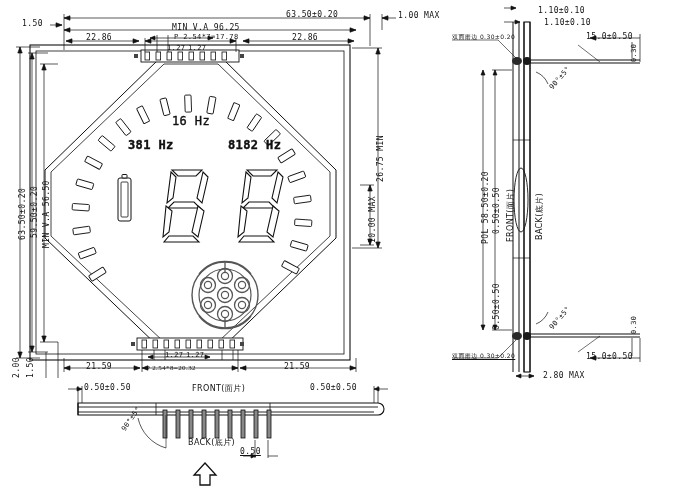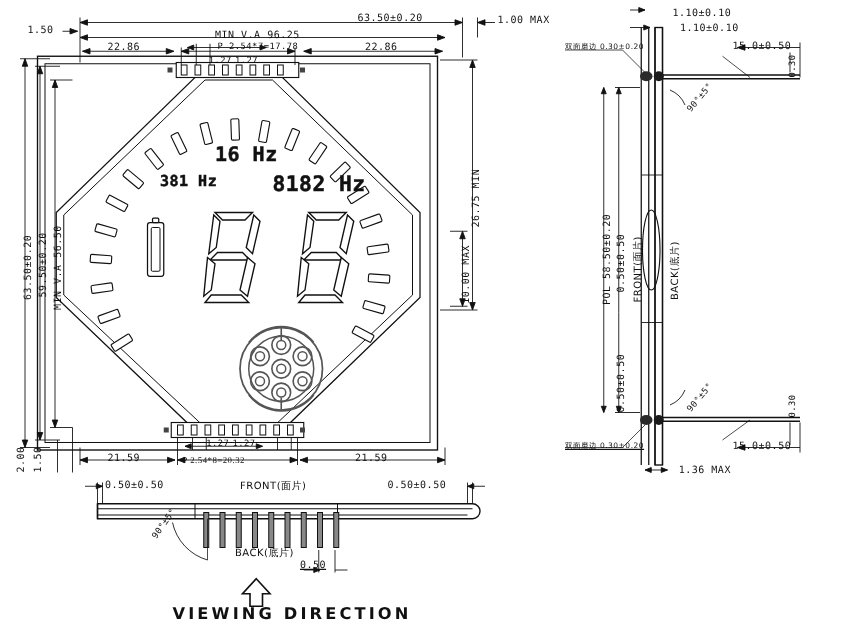--- a/index.html
+++ b/index.html
@@ -312,23 +312,23 @@
 
   <div class="t vt" style="left:376px;top:182px;">26.75 MIN</div>
   <div class="t vt" style="left:368px;top:243px;">10.00 MAX</div>
 
   <div class="t" style="left:86px;top:362px;">21.59</div>
   <div class="t s7" style="left:146px;top:364px;font-family:Liberation Serif, serif;">P 2.54*8=20.32</div>
   <div class="t" style="left:284px;top:362px;">21.59</div>
   <div class="t s7" style="left:165px;top:351px;">1.27</div>
   <div class="t s7" style="left:186px;top:351px;">1.27</div>
 
-  <div class="t" style="left:172px;top:114px;font-size:16px;font-weight:700;-webkit-text-stroke:0.4px #111;">16 Hz</div>
+  <div class="t" style="left:172px;top:114px;font-size:12px;font-weight:400;-webkit-text-stroke:0.4px #111;">16 Hz</div>
   <div class="t" style="left:128px;top:138px;font-size:12px;font-weight:700;-webkit-text-stroke:0.4px #111;">381 Hz</div>
-  <div class="t" style="left:218px;top:138px;font-size:17px;font-weight:700;-webkit-text-stroke:0.4px #111;">8182 Hz</div>
+  <div class="t" style="left:228px;top:138px;font-size:12px;font-weight:700;-webkit-text-stroke:0.4px #111;">8182 Hz</div>
 
   <svg width="680" height="498">
     <g fill="none" stroke="#111" stroke-width="1">
 
       <line x1="513" y1="22" x2="513" y2="372"></line>
       <line x1="519" y1="22" x2="519" y2="372"></line>
       <line x1="524" y1="22" x2="524" y2="372"></line>
       <line x1="530" y1="22" x2="530" y2="372"></line>
 
       <rect x="524" y="22" width="6" height="350" stroke="#111" stroke-width="1.1"></rect>
@@ -407,21 +407,21 @@
 
   <div class="t vt" style="left:481px;top:244px;">POL 58.50±0.20</div>
   <div class="t vt cn" style="left:505px;top:242px;">FRONT(面片)</div>
   <div class="t vt cn" style="left:534px;top:240px;">BACK(底片)</div>
 
   <div class="t vt" style="left:492px;top:330px;">0.50±0.50</div>
   <div class="t vt s7" style="left:548px;top:326px;transform:rotate(-50deg);">90°±5°</div>
   <div class="t vt s7" style="left:630px;top:334px;">0.30</div>
   <div class="t" style="left:586px;top:352px;">15.0±0.50</div>
   <div class="t s6 cn" style="left:452px;top:352px;text-decoration:underline;">双面磨边 0.30±0.20</div>
-  <div class="t" style="left:543px;top:371px;">1.36 MAX</div>
+  <div class="t" style="left:543px;top:371px;">2.80 MAX</div>
 
   <svg width="680" height="498">
     <g fill="none" stroke="#111" stroke-width="1">
 
       <path d="M78,403 L378,403 A 6,6 0 0 1 378,415 L78,415 Z" stroke-width="1.1"></path>
       <line x1="78" y1="407" x2="378" y2="407" stroke-width="0.9"></line>
       <line x1="78" y1="412" x2="374" y2="412" stroke-width="0.9"></line>
 
       <line x1="78" y1="403" x2="78" y2="415" stroke-width="1.1"></line>
 
@@ -467,15 +467,14 @@
       <path d="M205,463 L216,475 L210,475 L210,485 L200,485 L200,475 L194,475 Z"></path>
     </g>
   </svg>
 
   <div class="t" style="left:84px;top:383px;">0.50±0.50</div>
   <div class="t" style="left:310px;top:383px;">0.50±0.50</div>
   <div class="t cn" style="left:192px;top:383px;">FRONT(面片)</div>
   <div class="t cn" style="left:188px;top:437px;">BACK(底片)</div>
   <div class="t" style="left:240px;top:447px;text-decoration:underline;">0.50</div>
   <div class="t s7" style="left:120px;top:428px;transform:rotate(-55deg);transform-origin:0 0;">90°±5°</div>
-  <div class="t viewdir" style="left:138px;top:484px;">VIEWING DIRECTION</div>
 
 </div>
 
 </body></html>

